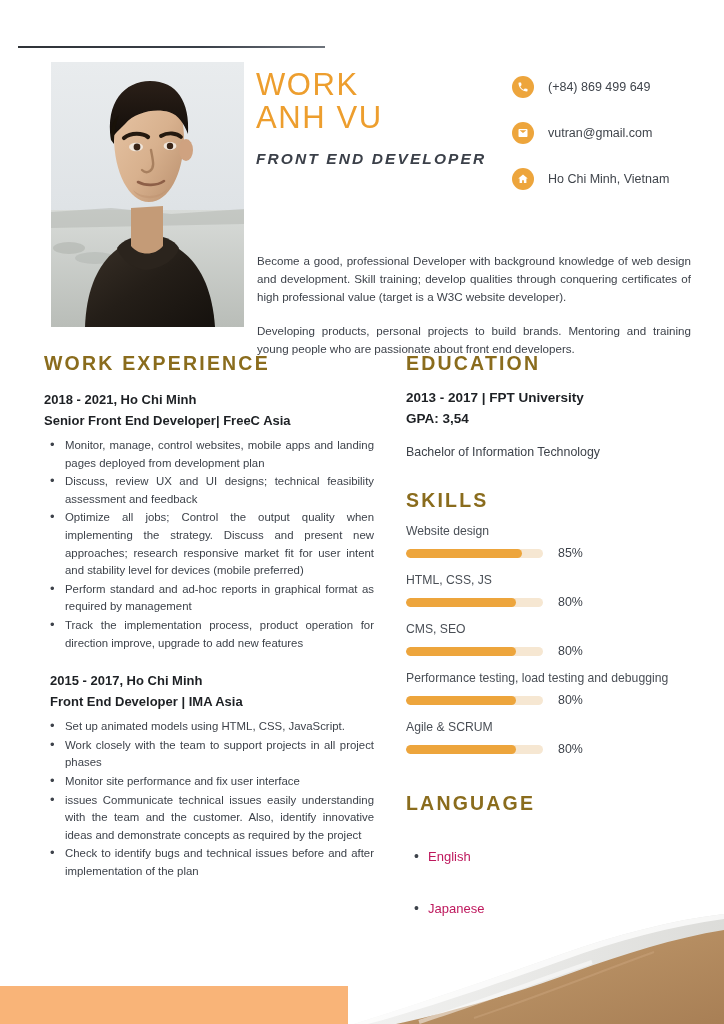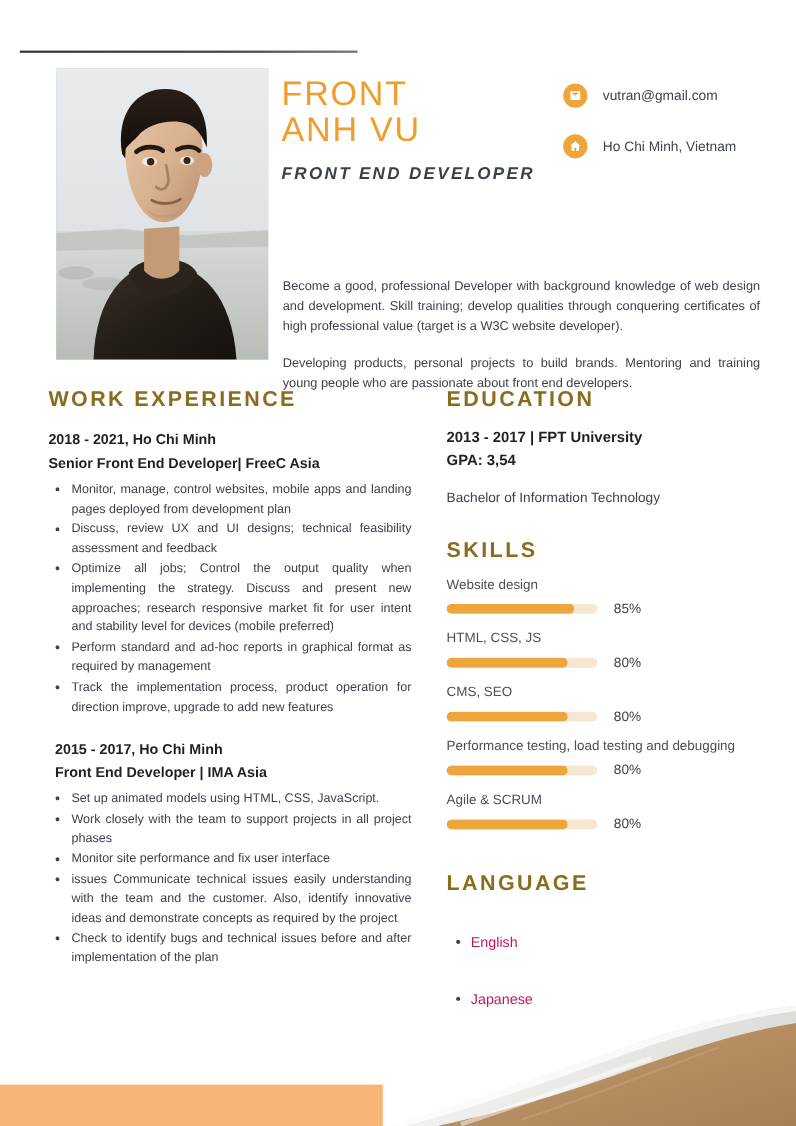--- a/index.html
+++ b/index.html
@@ -182,28 +182,36 @@
 
         <path d="M100 88 C102 99 104 105 99 109 C96 111 93 110 91 108" stroke="#a8805f" stroke-width="2.4" fill="none" stroke-linecap="round"></path>
 
         <path d="M87 120 C94 124 106 124 113 119" stroke="#8d5f47" stroke-width="2.6" fill="none" stroke-linecap="round"></path>
 
         <path d="M82 128 C90 136 108 136 116 127 C110 139 88 139 82 128 Z" fill="#bd9170" opacity=".5"></path>
       </svg>
     </div>
 
     <div class="name-block">
-      <div class="name">FRONT</div>
+      <div class="name">WORK</div>
       <div class="name">ANH VU</div>
     </div>
 
     <div class="role">FRONT END DEVELOPER</div>
 
     <div class="contacts">
 
+      <div class="contact-row">
+        <span class="c-icon">
+          <svg width="12" height="12" viewBox="0 0 24 24" fill="#ffffff">
+            <path d="M6.6 10.8c1.4 2.8 3.8 5.1 6.6 6.6l2.2-2.2c.3-.3.7-.4 1-.2 1.2.4 2.4.6 3.6.6.6 0 1 .4 1 1V20c0 .6-.4 1-1 1C10.6 21 3 13.4 3 4c0-.6.4-1 1-1h3.5c.6 0 1 .4 1 1 0 1.3.2 2.5.6 3.6.1.3 0 .7-.2 1l-2.3 2.2z"></path>
+          </svg>
+        </span>
+        <span class="c-text">(+84) 869 499 649</span>
+      </div>
 
       <div class="contact-row">
         <span class="c-icon">
           <svg width="12" height="12" viewBox="0 0 24 24" fill="#ffffff">
             <path d="M3 6c0-1.1.9-2 2-2h14c1.1 0 2 .9 2 2v12c0 1.1-.9 2-2 2H5c-1.1 0-2-.9-2-2V6zm2.2.6L12 12l6.8-5.4c-.1 0-.2-.1-.3-.1H5.5c-.1 0-.2 0-.3.1z"></path>
           </svg>
         </span>
         <span class="c-text">vutran@gmail.com</span>
       </div>
 

